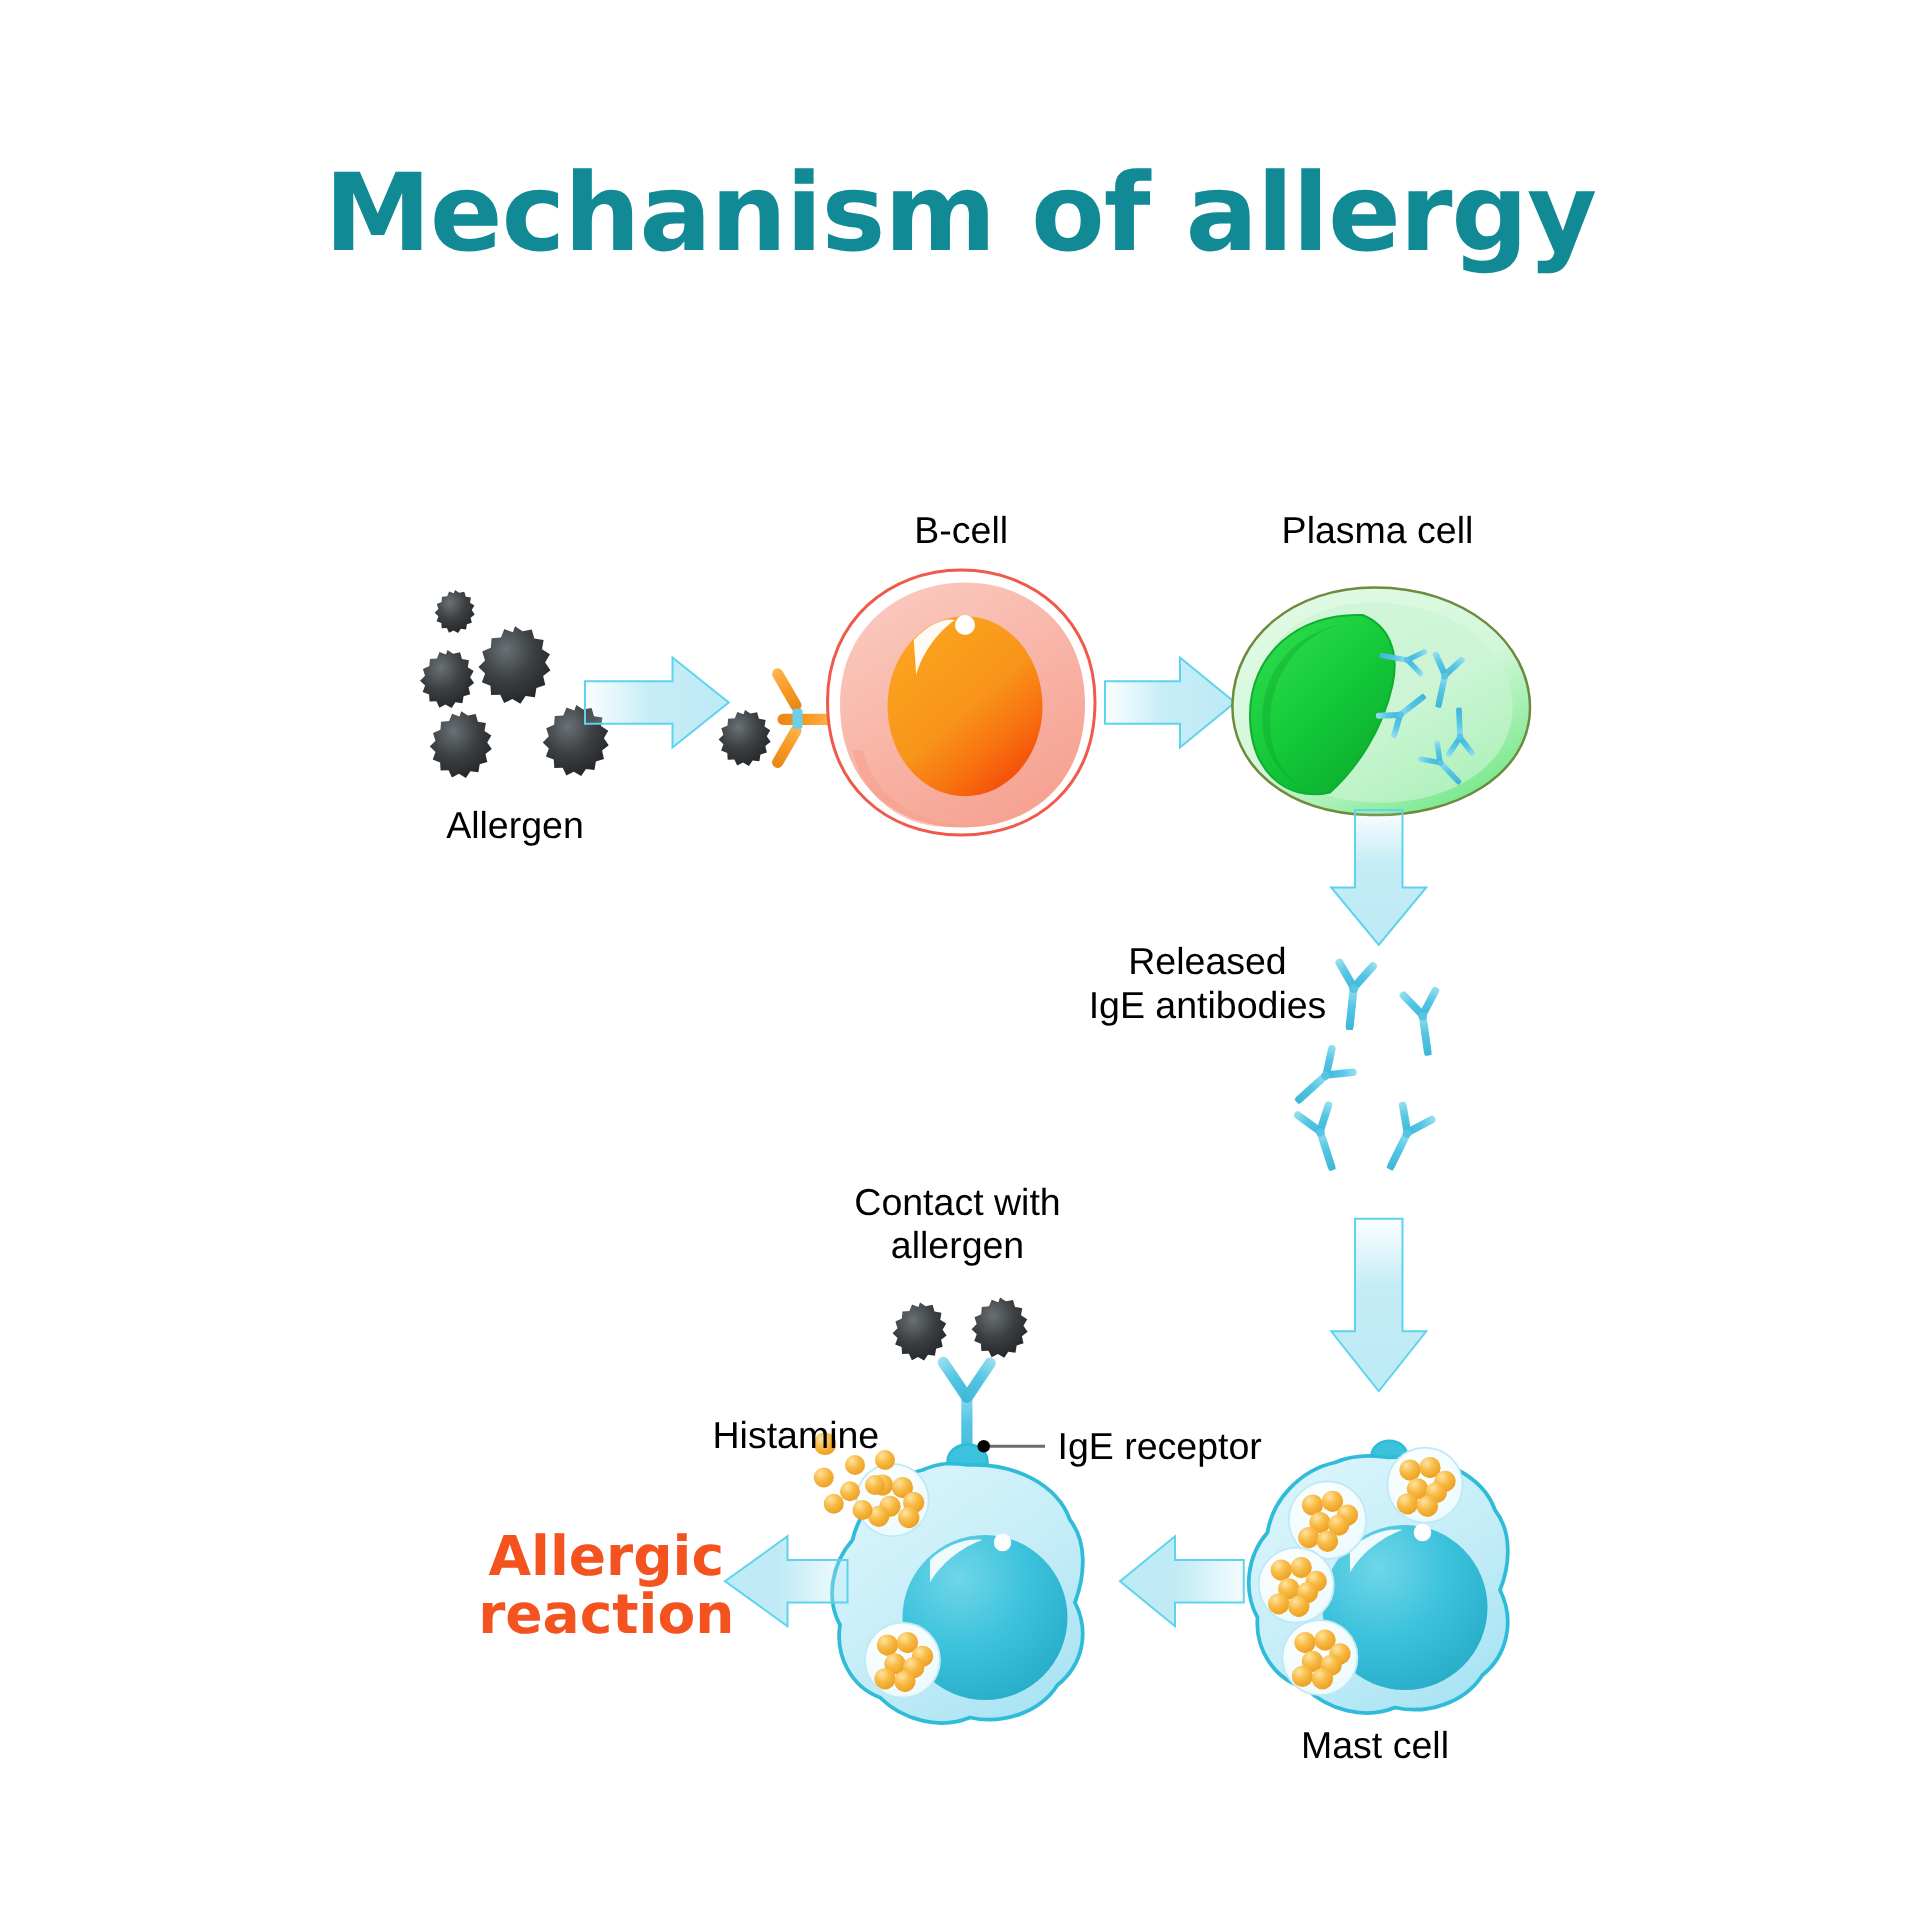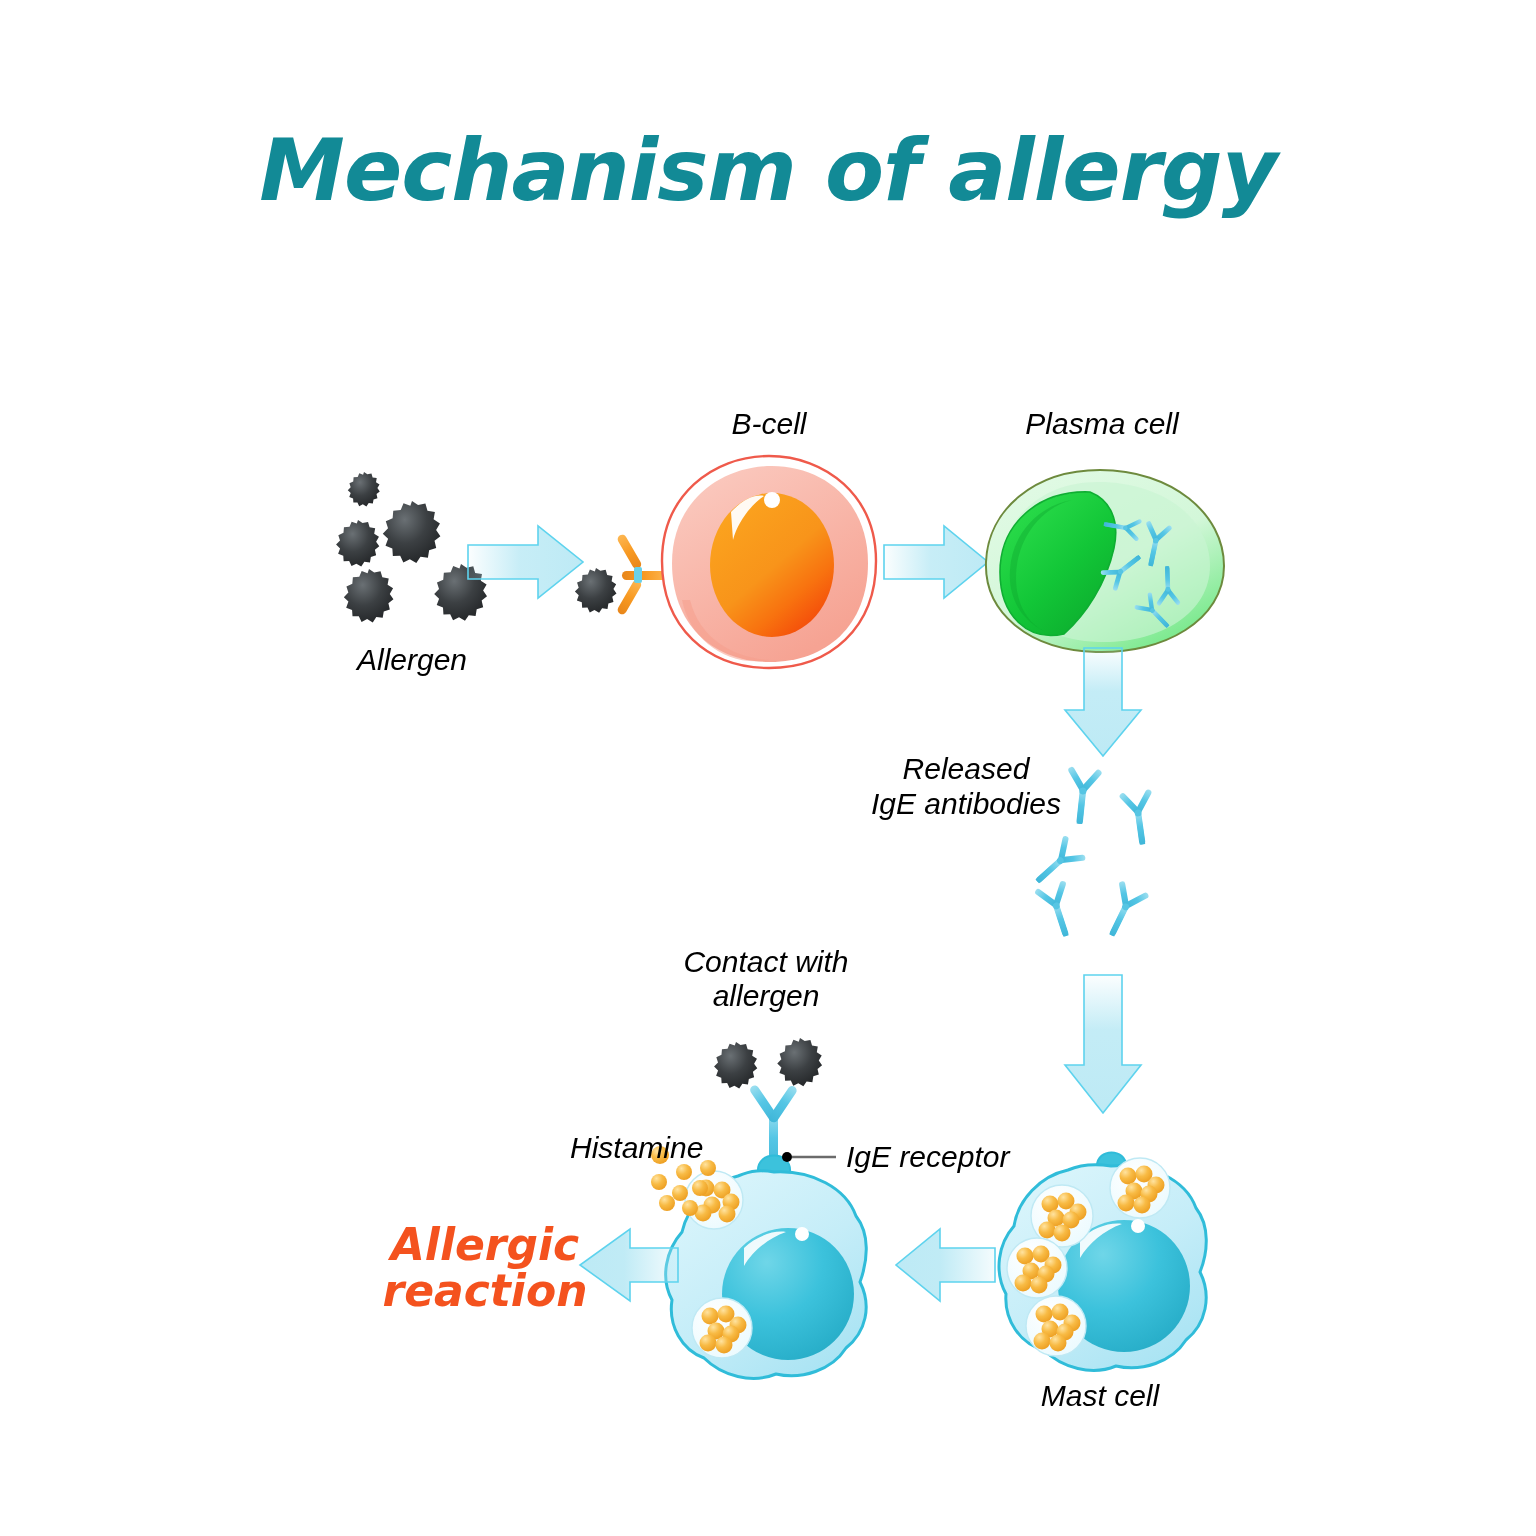--- a/index.html
+++ b/index.html
@@ -11,21 +11,20 @@
     width: 1536px;
     height: 1536px;
     font-family: "Liberation Sans", sans-serif;
     overflow: hidden;
   }
   #stage {
     position: relative;
     width: 1536px;
     height: 1536px;
     background: #ffffff;
-    font-style: italic;
   }
   #diagram {
     position: absolute;
     left: 0;
     top: 0;
     width: 1536px;
     height: 1536px;
   }
   .title-text {
     font-family: "DejaVu Sans", sans-serif;

